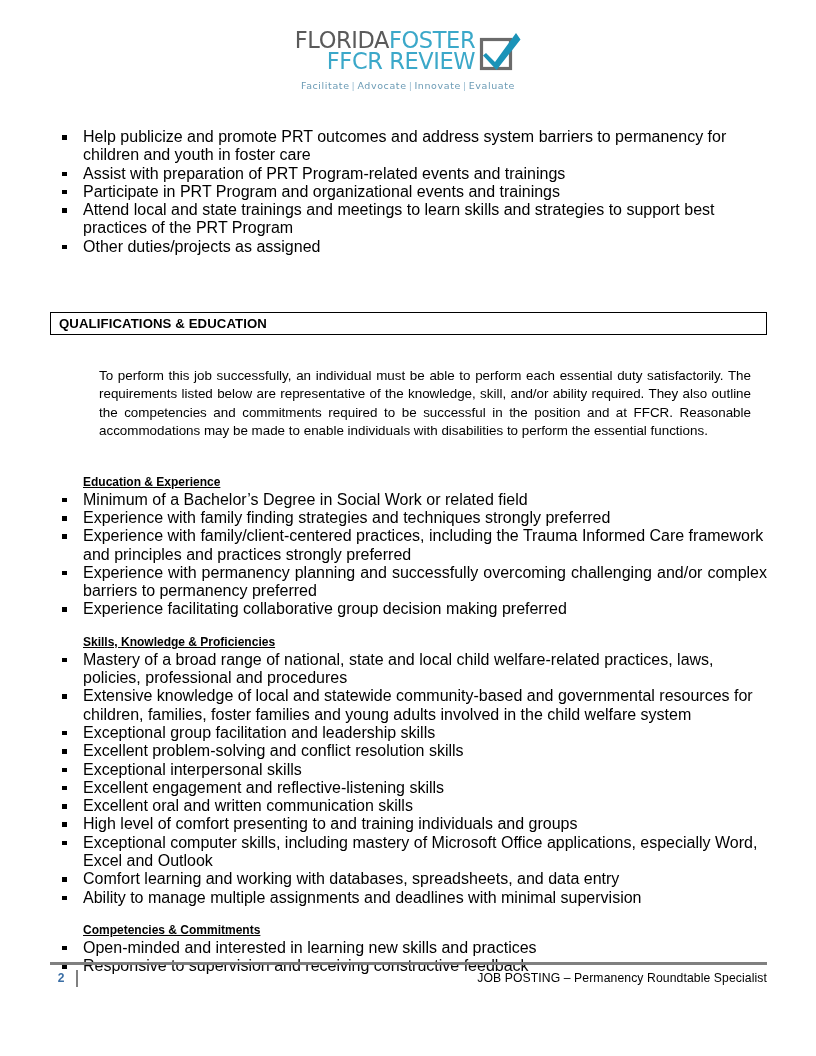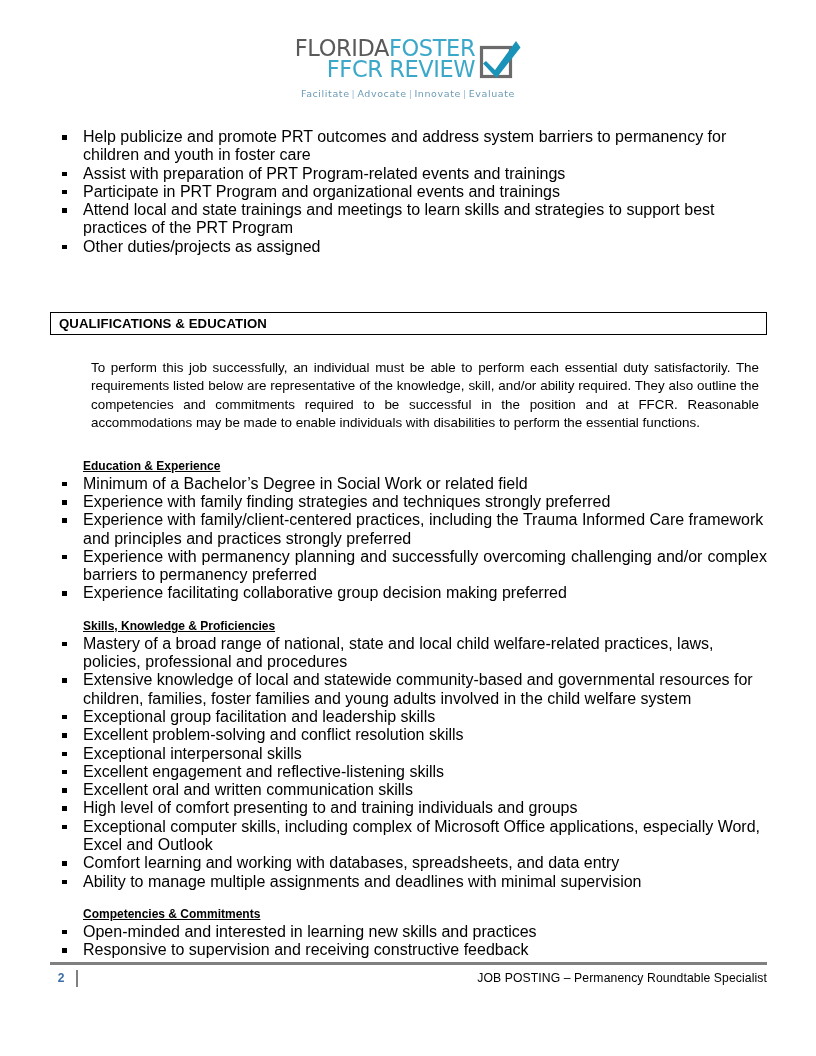--- a/index.html
+++ b/index.html
@@ -19,21 +19,21 @@
     position: relative;
     width: 816px;
     height: 1056px;
     box-sizing: border-box;
   }
 
   
   .logo-block {
     position: absolute;
     left: 0;
-    top: 38px;
+    top: 30px;
     width: 816px;
     display: flex;
     justify-content: center;
   }
   .logo {
     display: flex;
     flex-direction: column;
     align-items: center;
     width: 232px;
   }
@@ -114,21 +114,21 @@
     font-size: 13.2px;
     font-weight: bold;
     letter-spacing: 0.1px;
     margin-top: 36px;
   }
   .intro-para {
     font-size: 13.4px;
     line-height: 18.4px;
     text-align: justify;
     padding-left: 33px;
-    margin: 8px;
+    margin: 16px;
   }
   .subhead {
     font-size: 12px;
     font-weight: bold;
     text-decoration: underline;
     padding-left: 33px;
     margin: 0;
     line-height: 18px;
   }
   .gap-20 { height: 20px; }
@@ -234,21 +234,21 @@
     <div class="subhead">Skills, Knowledge &amp; Proficiencies</div>
     <ul class="bullets">
       <li>Mastery of a broad range of national, state and local child welfare-related practices, laws, policies, professional and procedures</li>
       <li>Extensive knowledge of local and statewide community-based and governmental resources for children, families, foster families and young adults involved in the child welfare system</li>
       <li>Exceptional group facilitation and leadership skills</li>
       <li>Excellent problem-solving and conflict resolution skills</li>
       <li>Exceptional interpersonal skills</li>
       <li>Excellent engagement and reflective-listening skills</li>
       <li>Excellent oral and written communication skills</li>
       <li>High level of comfort presenting to and training individuals and groups</li>
-      <li>Exceptional computer skills, including complex of Microsoft Office applications, especially Word, Excel and Outlook</li>
+      <li>Exceptional computer skills, including mastery of Microsoft Office applications, especially Word, Excel and Outlook</li>
       <li>Comfort learning and working with databases, spreadsheets, and data entry</li>
       <li>Ability to manage multiple assignments and deadlines with minimal supervision</li>
     </ul>
 
     <div class="gap-14"></div>
 
     <div class="subhead">Competencies &amp; Commitments</div>
     <ul class="bullets">
       <li>Open-minded and interested in learning new skills and practices</li>
       <li>Responsive to supervision and receiving constructive feedback</li>

